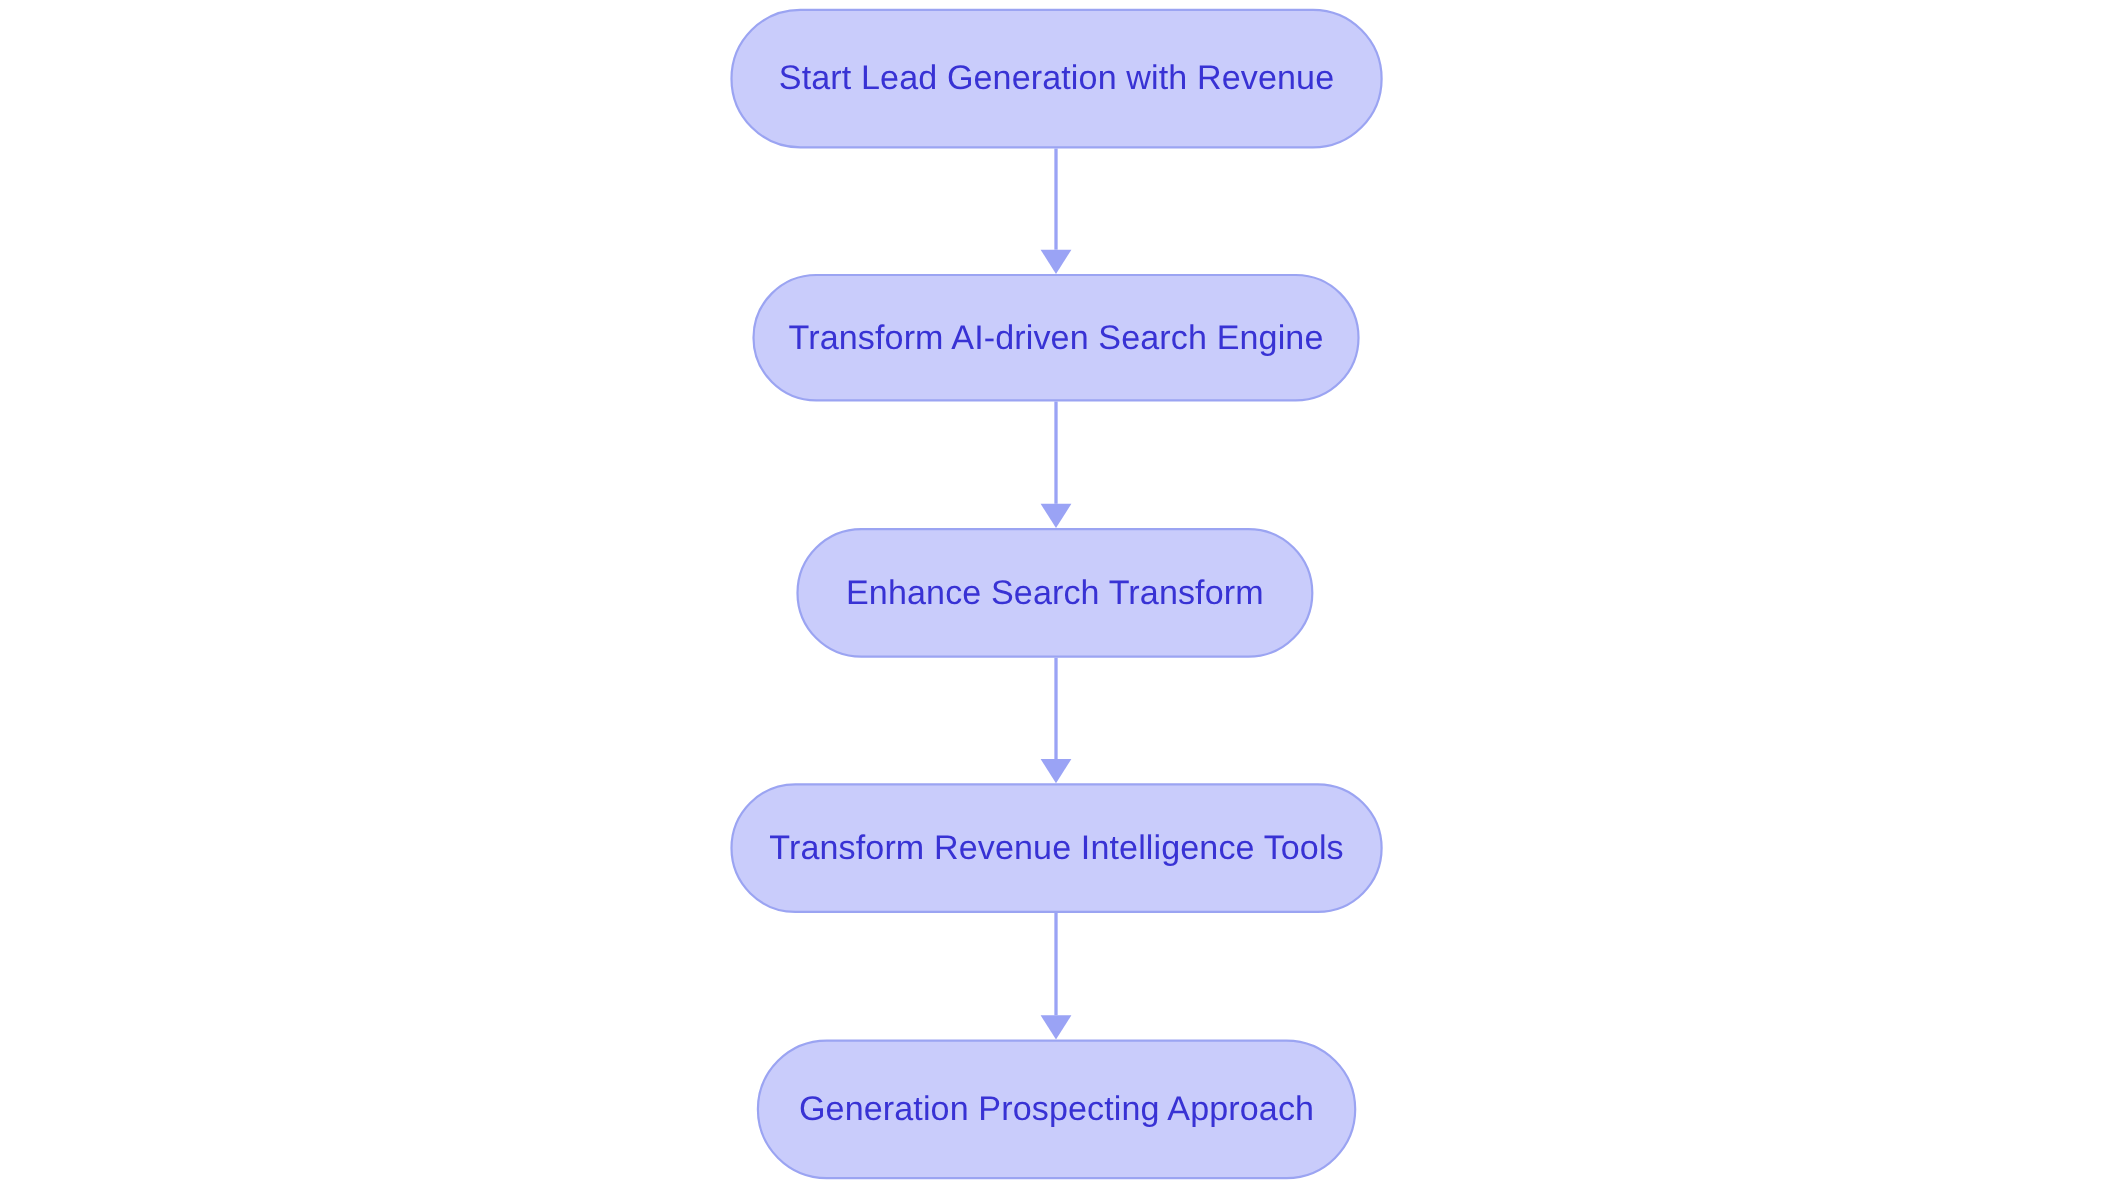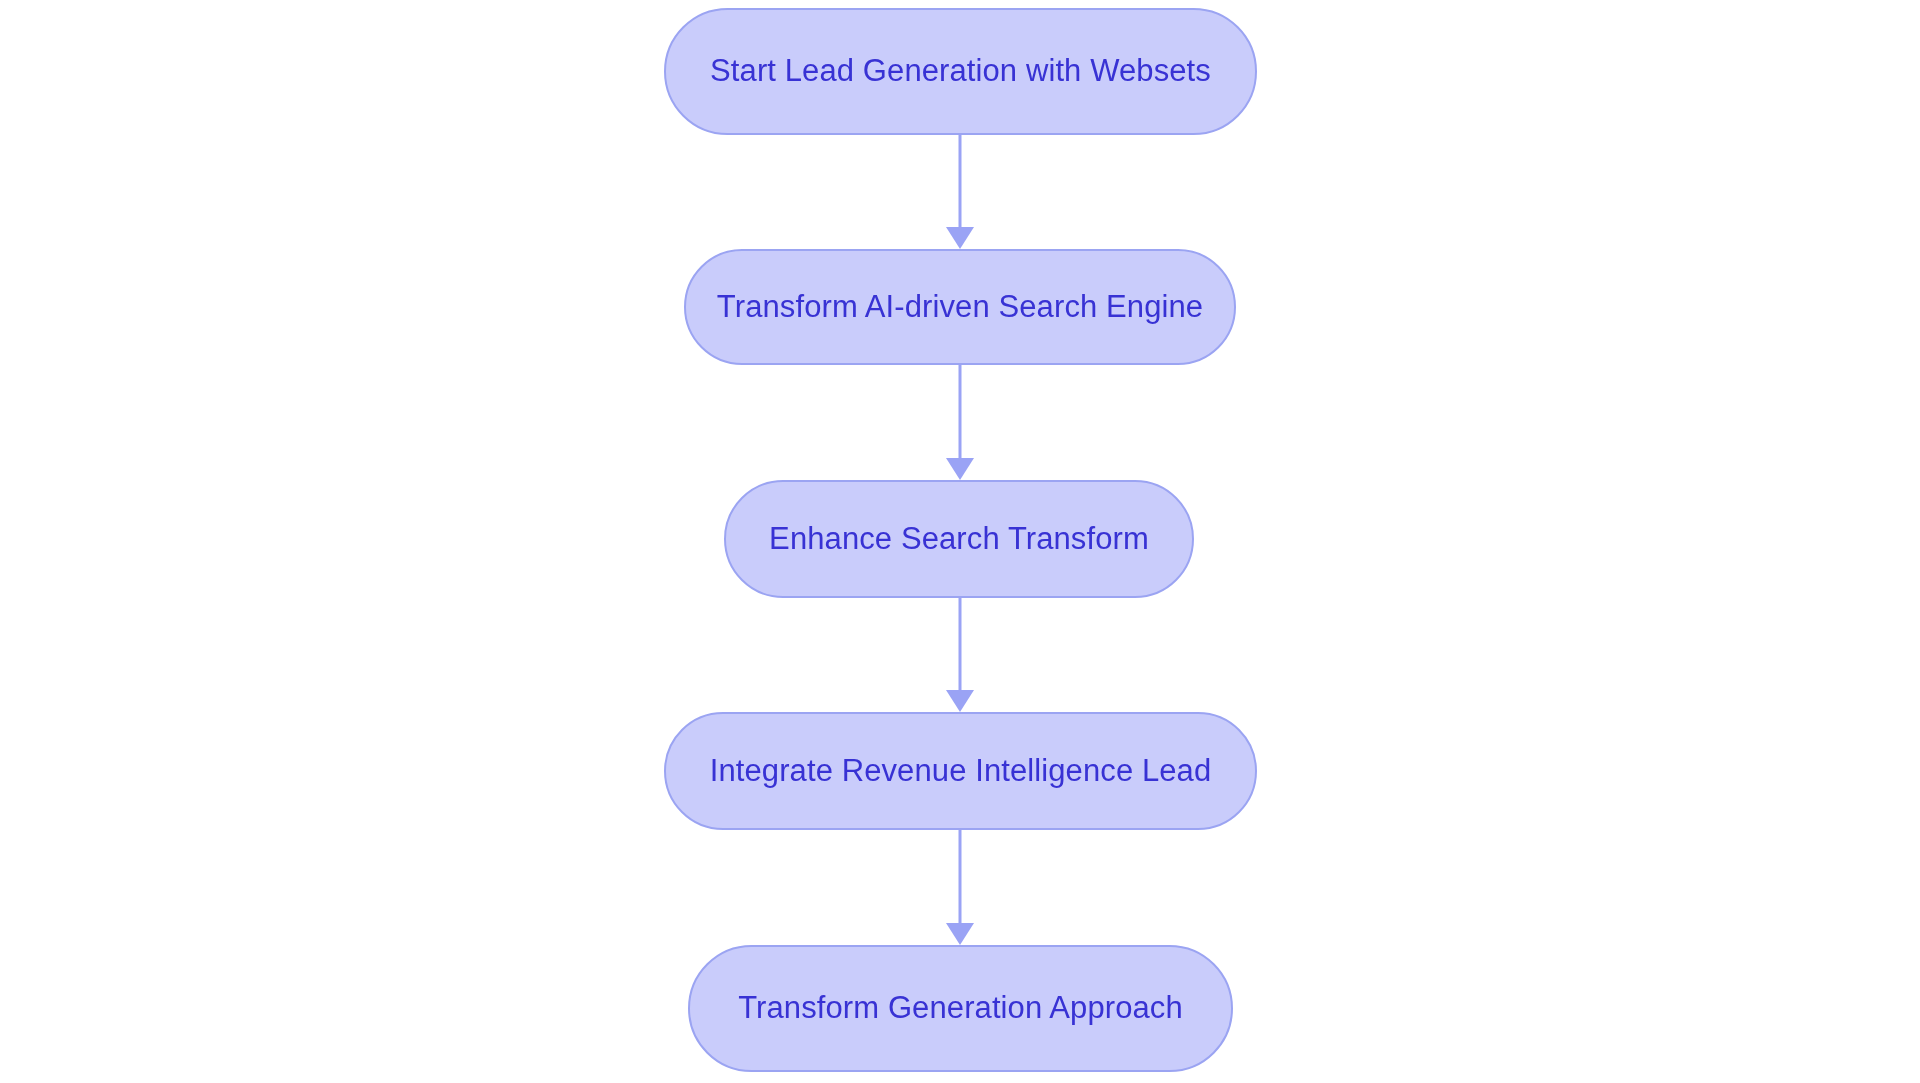--- a/index.html
+++ b/index.html
@@ -62,21 +62,21 @@
     border-right: 14px solid transparent;
     border-top: 22px solid #9aa3f5;
   }
 </style>
 </head>
 <body>
 
 <div id="flow-canvas">
 
   <div class="flow-node" style="left:664px; top:8px; width:593px; height:127px;">
-    <span class="flow-node-label">Start Lead Generation with Websets</span>
+    <span class="flow-node-label">Start Lead Generation with Revenue</span>
   </div>
 
   <div class="flow-edge" style="left:946px; top:135px; width:28px; height:114px;">
     <div class="flow-edge-line" style="height:92px;"></div>
     <div class="flow-edge-head"></div>
   </div>
 
   <div class="flow-node" style="left:684px; top:249px; width:552px; height:116px;">
     <span class="flow-node-label">Transform AI-driven Search Engine</span>
   </div>
@@ -89,25 +89,25 @@
   <div class="flow-node" style="left:724px; top:480px; width:470px; height:118px;">
     <span class="flow-node-label">Enhance Search Transform</span>
   </div>
 
   <div class="flow-edge" style="left:946px; top:598px; width:28px; height:114px;">
     <div class="flow-edge-line" style="height:92px;"></div>
     <div class="flow-edge-head"></div>
   </div>
 
   <div class="flow-node" style="left:664px; top:712px; width:593px; height:118px;">
-    <span class="flow-node-label">Integrate Revenue Intelligence Lead</span>
+    <span class="flow-node-label">Transform Revenue Intelligence Tools</span>
   </div>
 
   <div class="flow-edge" style="left:946px; top:830px; width:28px; height:115px;">
     <div class="flow-edge-line" style="height:93px;"></div>
     <div class="flow-edge-head"></div>
   </div>
 
   <div class="flow-node" style="left:688px; top:945px; width:545px; height:127px;">
-    <span class="flow-node-label">Transform Generation Approach</span>
+    <span class="flow-node-label">Generation Prospecting Approach</span>
   </div>
 
 </div>
 
 </body></html>

